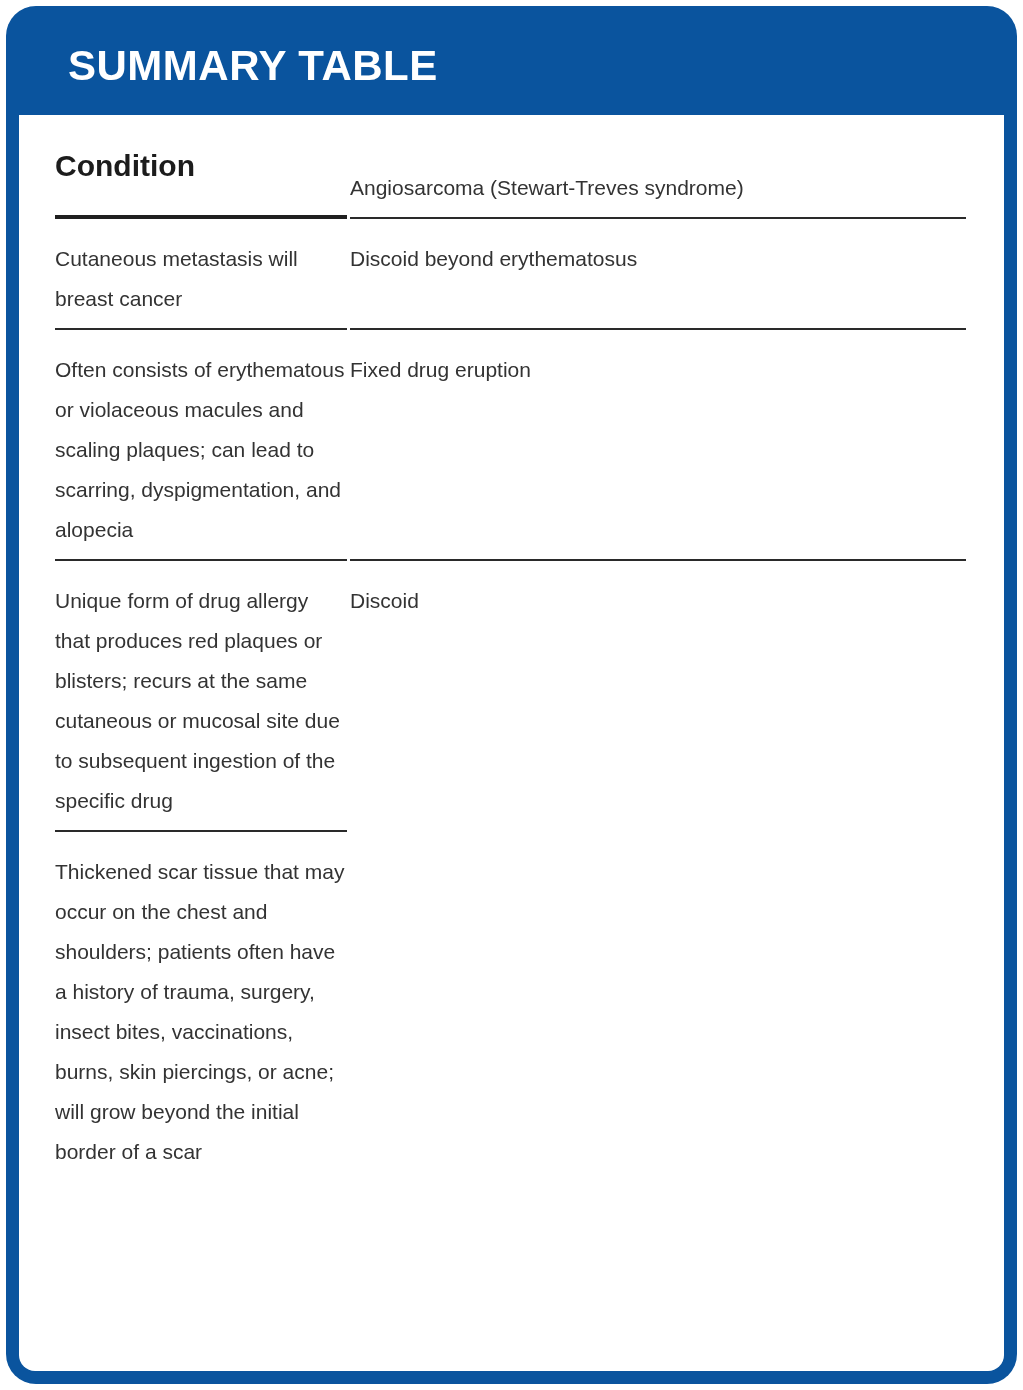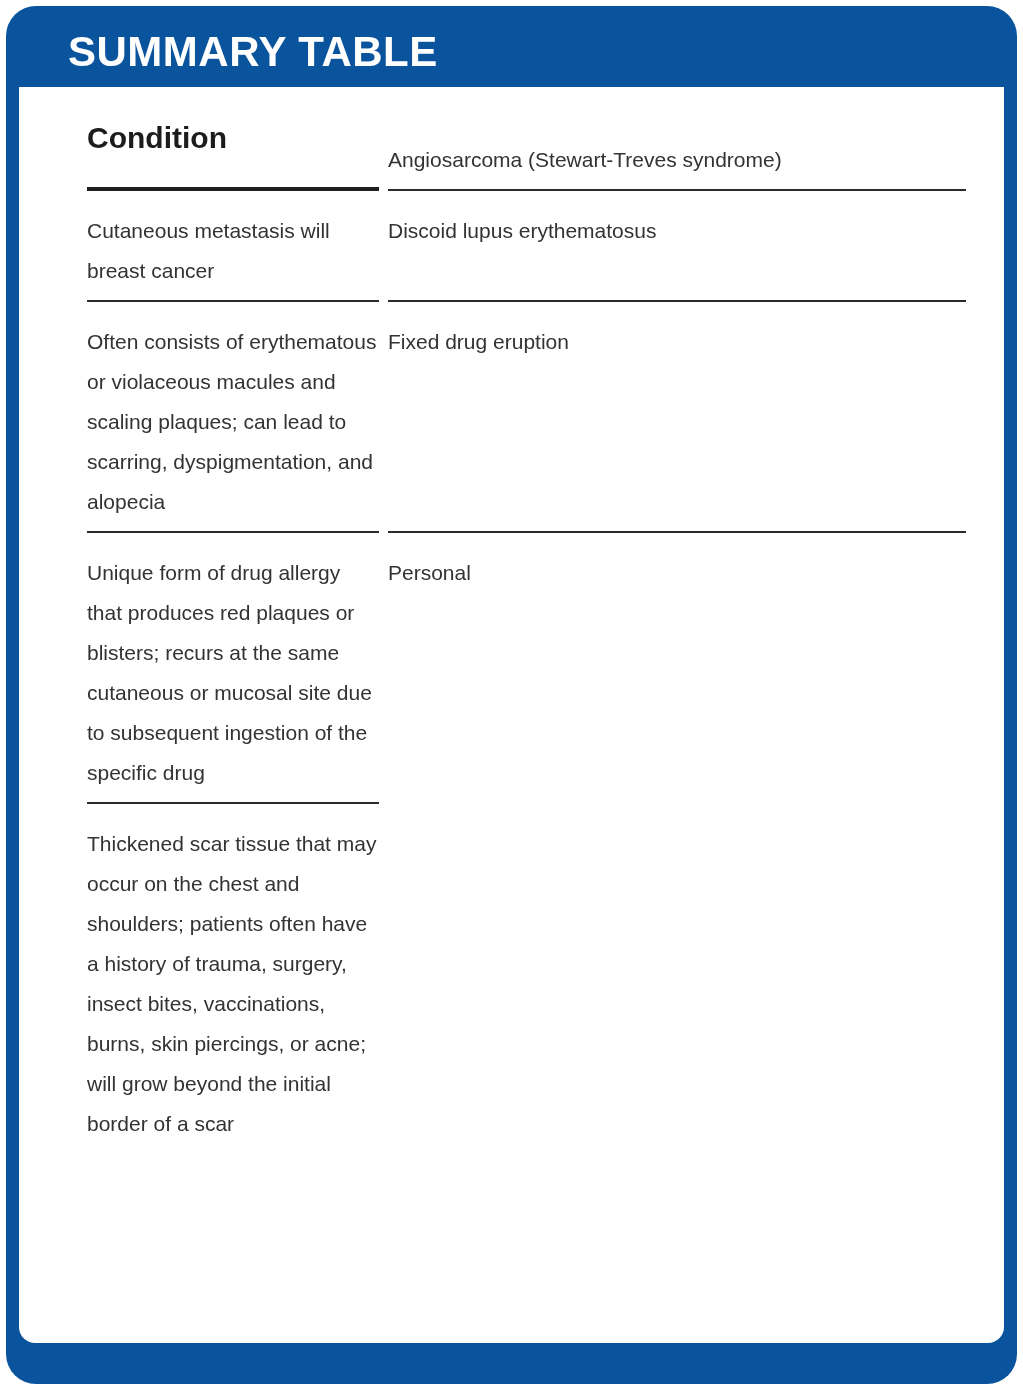--- a/index.html
+++ b/index.html
@@ -20,21 +20,21 @@
     left: 6px;
     top: 6px;
     width: 1011px;
     height: 1378px;
     background: var(--brand-blue, #0a549e);
     border-radius: 30px;
     box-sizing: border-box;
     padding: 0 13px 13px 13px;
   }
   .card-header {
-    height: 81px;
+    height: 109px;
     display: flex;
     align-items: center;
     padding: 10px 0 0 49px;
     box-sizing: border-box;
   }
   .card-title {
     margin: 0;
     color: #ffffff;
     font-size: 42px;
     font-weight: 700;
@@ -43,22 +43,22 @@
   .card-body {
     background: #ffffff;
     border-radius: 0 0 16px 16px;
     height: 1256px;
     box-sizing: border-box;
     overflow: hidden;
   }
   .tbl {
     display: grid;
     grid-template-columns: 292px 1fr;
-    column-gap: 9px;
-    padding: 33px 38px 0 68px;
+    column-gap: 3px;
+    padding: 33px 38px 0 36px;
   }
   .th {
     font-size: 30px;
     font-weight: 700;
     color: #1c1c1c;
     padding-bottom: 21px;
     border-bottom: 4px solid #1f1f1f;
     line-height: 36px;
   }
   .td {
@@ -81,25 +81,25 @@
     </div>
     <div class="card-body">
       <div class="tbl">
 
         <div class="th">Condition</div>
 
         <div class="td cond">Angiosarcoma (Stewart-Treves syndrome)</div>
 
         <div class="td cond">Cutaneous metastasis will breast cancer</div>
 
-        <div class="td cond">Discoid lupus erythematosus</div>
+        <div class="td cond">Discoid beyond erythematosus</div>
         <div class="td">Often consists of erythematous or violaceous macules and scaling plaques; can lead to scarring, dyspigmentation, and alopecia</div>
 
         <div class="td cond">Fixed drug eruption</div>
         <div class="td">Unique form of drug allergy that produces red plaques or blisters; recurs at the same cutaneous or mucosal site due to subsequent ingestion of the specific drug</div>
 
-        <div class="td cond row-last-cell" style="border-bottom:none;">Personal</div>
+        <div class="td cond row-last-cell" style="border-bottom:none;">Discoid</div>
         <div class="td row-last-cell" style="border-bottom:none;">Thickened scar tissue that may occur on the chest and shoulders; patients often have a history of trauma, surgery, insect bites, vaccinations, burns, skin piercings, or acne; will grow beyond the initial border of a scar</div>
 
       </div>
     </div>
   </div>
 </div>
 
 </body></html>

